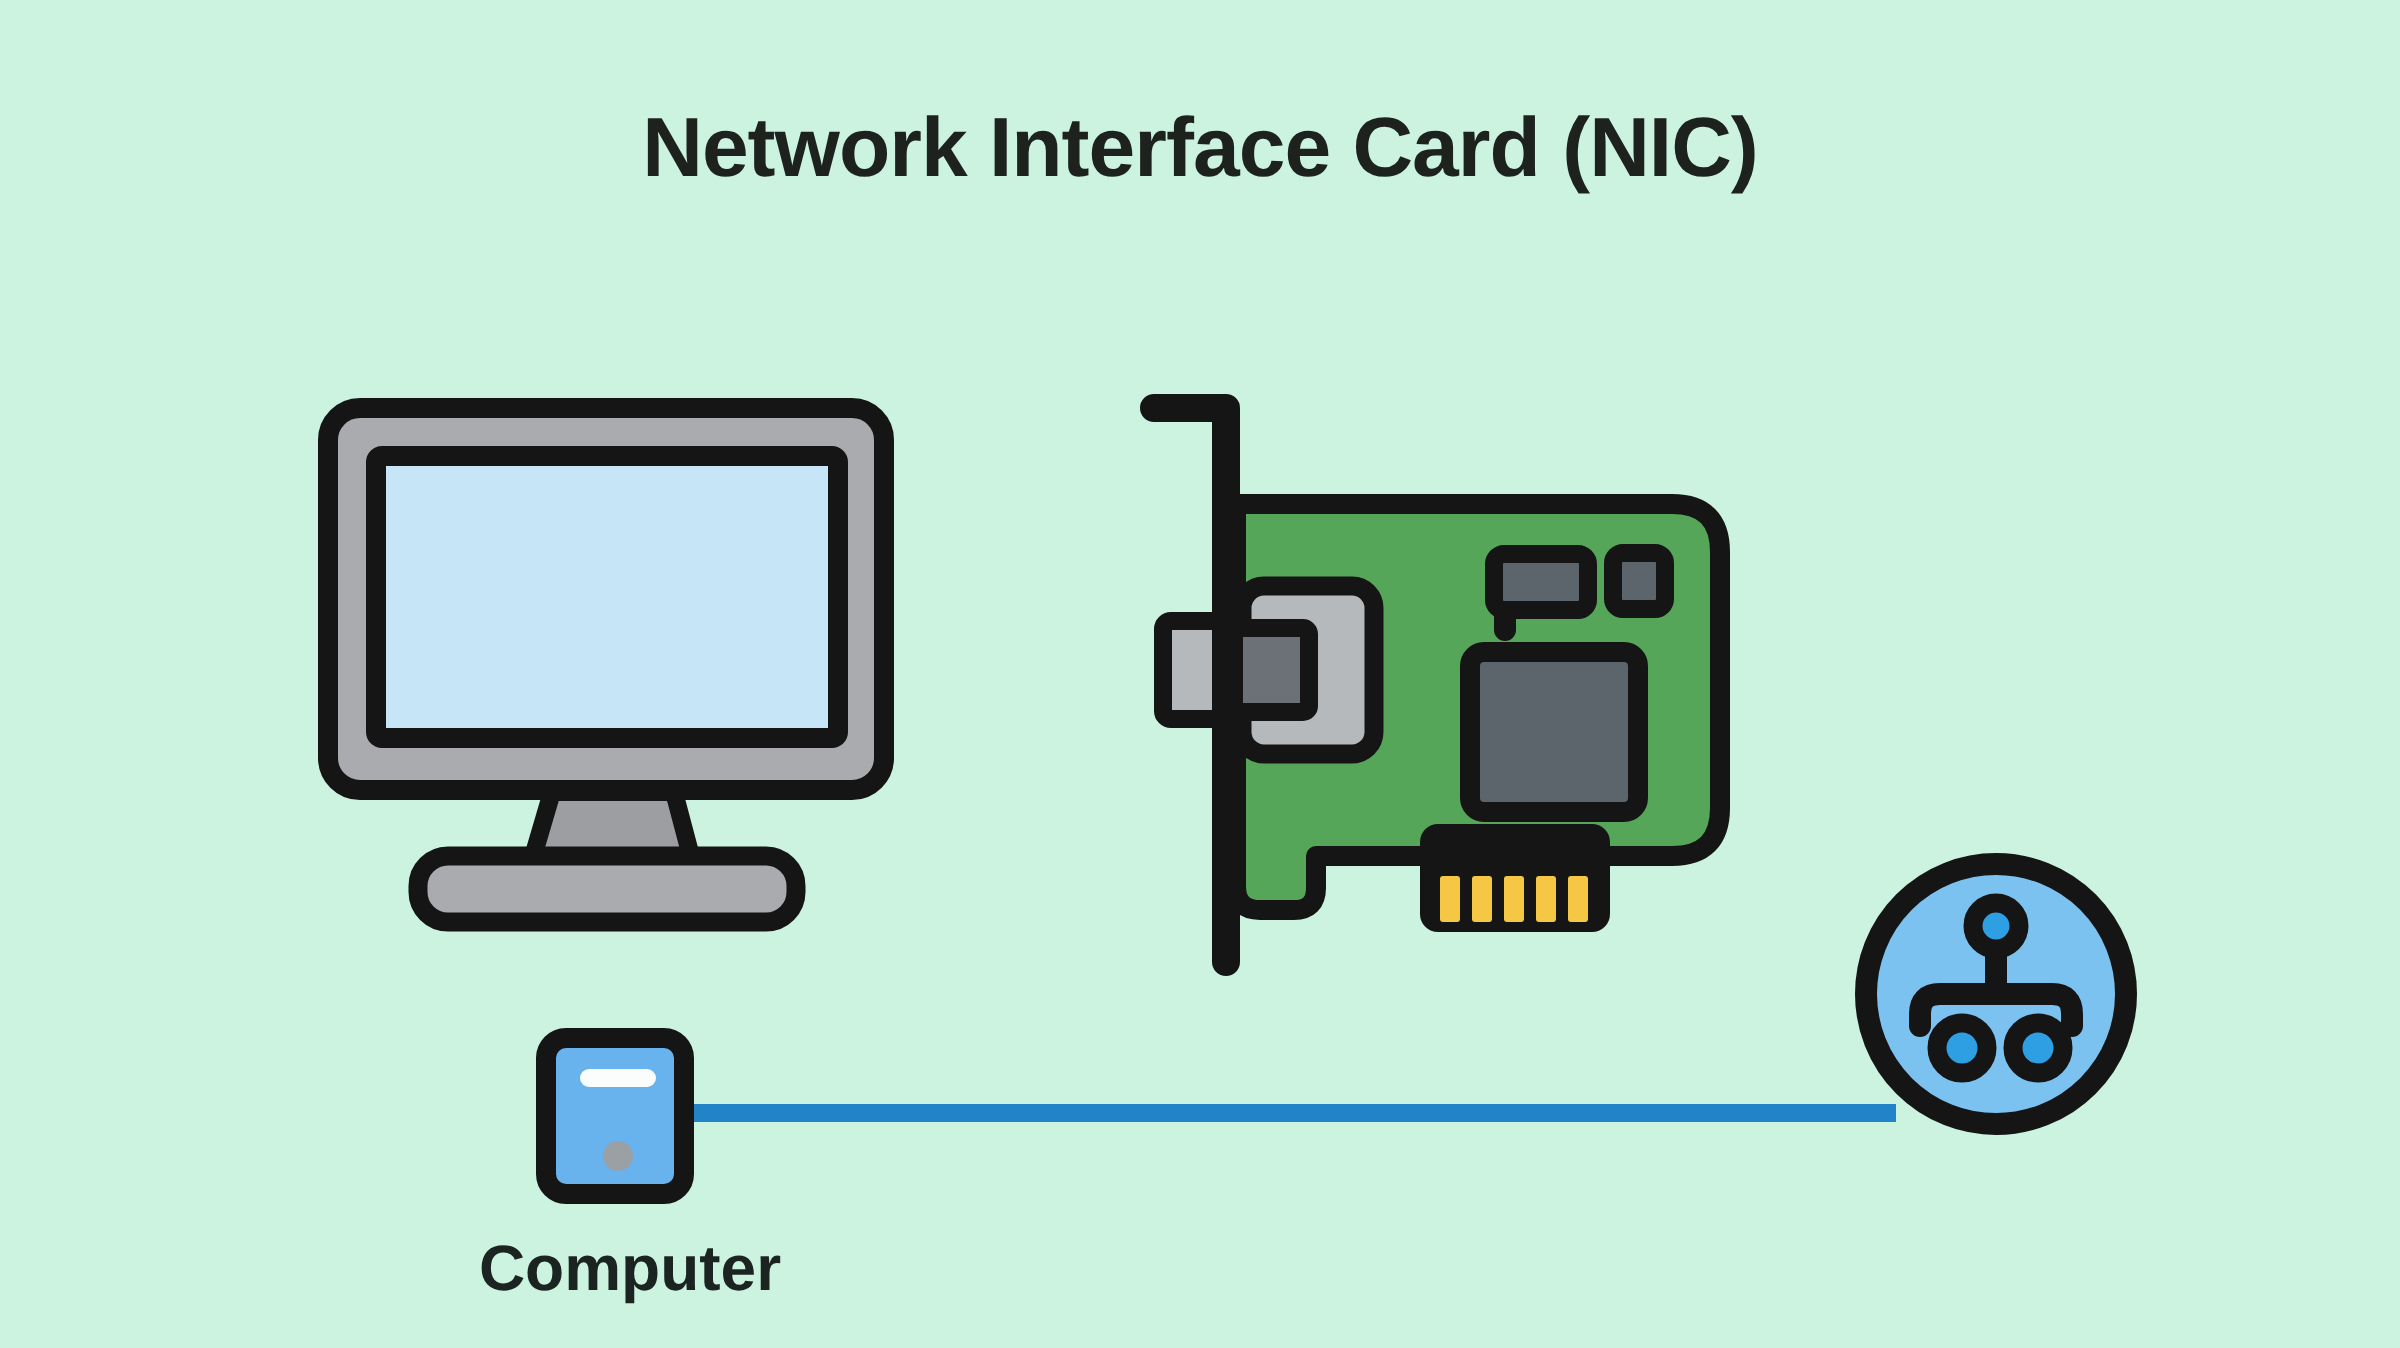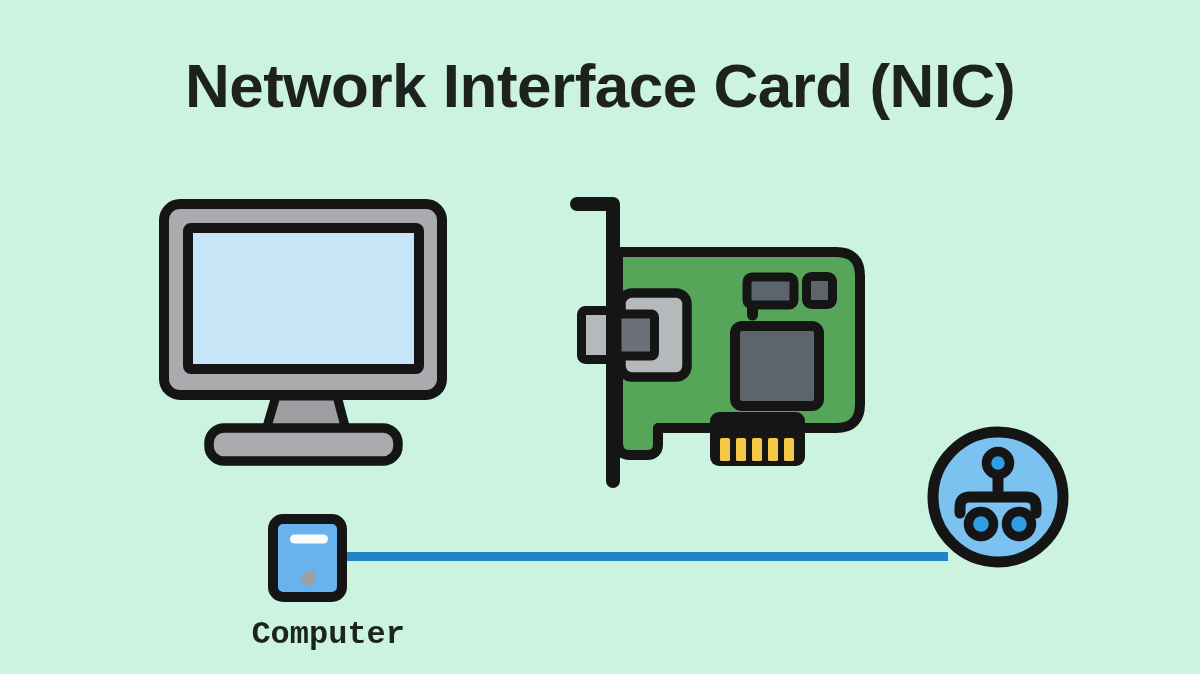--- a/index.html
+++ b/index.html
@@ -14,36 +14,35 @@
     background: #cbf3e0;
     overflow: hidden;
   }
   .title {
     position: absolute;
     top: 50px;
     left: 0;
     width: 100%;
     margin: 0;
     text-align: center;
-    font-size: 62px;
+    font-size: 42px;
     font-weight: 700;
     letter-spacing: -0.5px;
     color: #1d221f;
   }
   .illu { position: absolute; overflow: visible; }
   .monitor-svg    { left: 150px; top: 195px; width: 310px; height: 275px; }
   .nic-svg        { left: 560px; top: 185px; width: 320px; height: 310px; }
   .connection-svg { left: 260px; top: 415px; width: 820px; height: 200px; }
   .label {
     position: absolute;
     font-weight: 700;
     font-size: 32px;
     color: #1b2420;
-    text-align: right;
-    font-family: Liberation Mono, monospace;
+    text-align: center;
   }
   .computer-label { left: 225px; top: 616px; width: 180px; }
   .network-label  { left: 908px; top: 598px; width: 184px; }
 </style>
 </head>
 <body>
 
 <div class="canvas">
 
   <h1 class="title">Network Interface Card (NIC)</h1>

